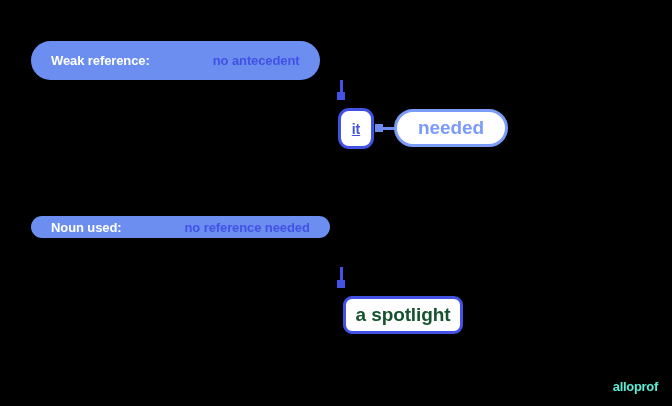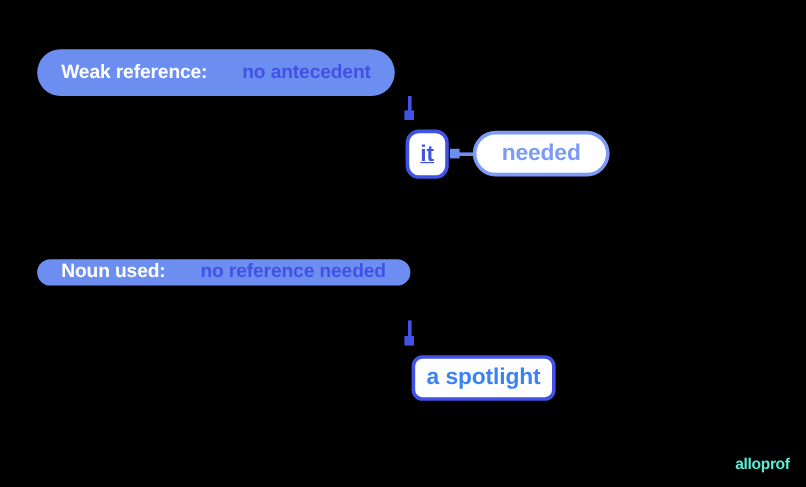--- a/index.html
+++ b/index.html
@@ -20,32 +20,33 @@
   
   .bubble {
     position: absolute;
     display: flex;
     align-items: center;
     box-sizing: border-box;
     background: #6b8ef0;
     border-radius: 999px;
     padding: 0 20px;
     white-space: nowrap;
-    font-size: 16px;
+    font-size: 13px;
     font-weight: bold;
     letter-spacing: -0.1px;
+    gap: 24px;
   }
   .bubble .lead {
     color: #ffffff;
     font-weight: bold;
   }
   .bubble .tail {
     color: #4252e4;
     font-weight: bold;
-    margin-left: 5px;
+    margin-left: 15px;
     padding-left: 24px;
   }
 
   #bubble-weak {
     left: 31px;
     top: 41px;
     height: 39px;
   }
   #bubble-noun {
     left: 31px;
@@ -96,21 +97,21 @@
   }
 
   #token-it {
     left: 338px;
     top: 108px;
     width: 36px;
     height: 41px;
     border: 3px solid #4252e4;
     border-radius: 11px;
     color: #4252e4;
-    font-size: 19px;
+    font-size: 14px;
     text-decoration: underline;
   }
 
   #token-pronoun {
     left: 394px;
     top: 109px;
     width: 114px;
     height: 38px;
     border: 3px solid #7b9bf7;
     border-radius: 999px;
@@ -118,21 +119,21 @@
     font-size: 19px;
   }
 
   #token-spotlight {
     left: 343px;
     top: 296px;
     width: 120px;
     height: 38px;
     border: 3px solid #4252e4;
     border-radius: 9px;
-    color: #3b82f6;
+    color: #14532d;
     font-size: 19px;
   }
 
   
   #watermark {
     position: absolute;
     right: 14px;
     bottom: 12px;
     color: #5eead4;
     font-size: 13px;

